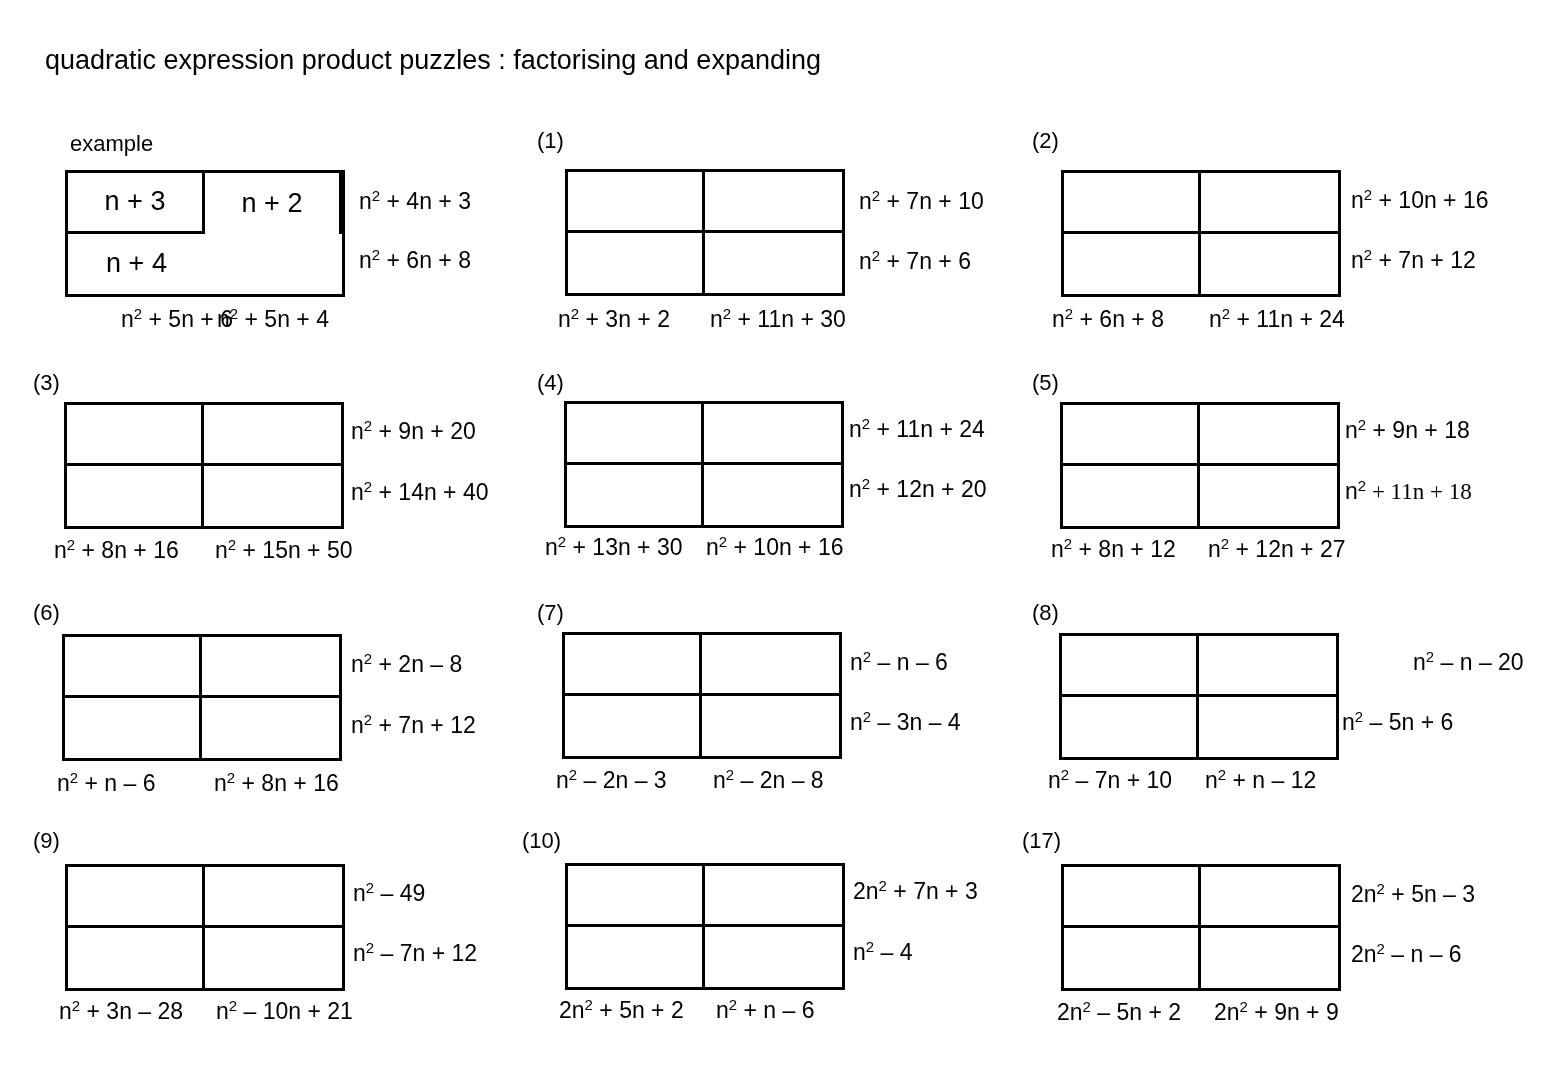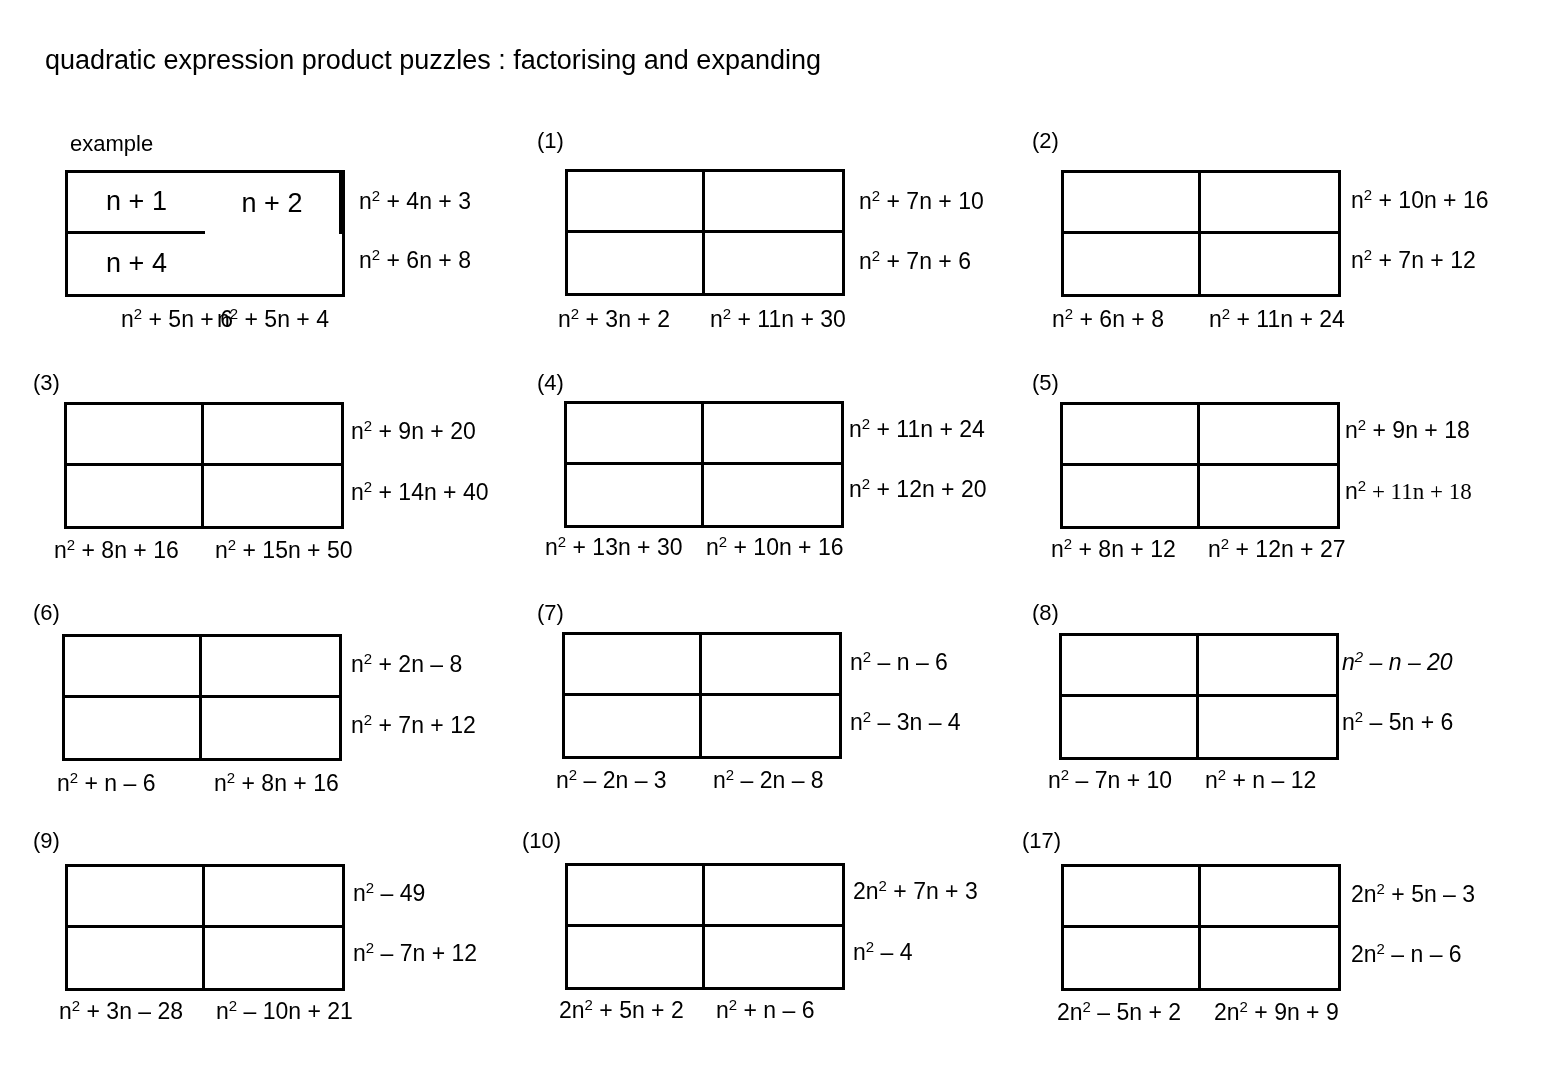--- a/index.html
+++ b/index.html
@@ -25,21 +25,21 @@
   .expr sup { font-size: 15px; vertical-align: 0.55em; line-height: 0; }
 </style>
 </head>
 <body>
 
 <div class="title">quadratic expression product puzzles : factorising and expanding</div>
 
 <div id="puzzles">
     <div class="plabel" style="left: 70px; top: 131px;">example</div>
     <div class="grid" style="left: 65px; top: 170px;">
-      <div class="cell c1">n + 1</div>
+      <div class="cell c0">n + 3</div>
       <div class="cell c2">n + 2</div>
       <div class="cell c3">n + 4</div>
     </div>
     <div class="expr" style="left: 359px; top: 188px;"><span></span><span>n</span><sup>2</sup><span style="white-space: pre;"> + 4n + 3</span></div>
     <div class="expr" style="left: 359px; top: 247px;"><span></span><span>n</span><sup>2</sup><span style="white-space: pre;"> + 6n + 8</span></div>
     <div class="expr" style="left: 73px; top: 306px; margin-left: 48px;"><span></span><span>n</span><sup>2</sup><span style="white-space: pre;"> + 5n + 6</span></div>
     <div class="expr" style="left: 217px; top: 306px;"><span></span><span>n</span><sup>2</sup><span style="white-space: pre;"> + 5n + 4</span></div>
     <div class="plabel" style="left: 537px; top: 128px;">(1)</div>
     <div class="grid" style="left: 565px; top: 169px;">
       <div class="cell c0"></div>
@@ -117,21 +117,21 @@
     <div class="expr" style="left: 850px; top: 709px;"><span></span><span>n</span><sup>2</sup><span style="white-space: pre;"> – 3n – 4</span></div>
     <div class="expr" style="left: 556px; top: 767px;"><span></span><span>n</span><sup>2</sup><span style="white-space: pre;"> – 2n – 3</span></div>
     <div class="expr" style="left: 713px; top: 767px;"><span></span><span>n</span><sup>2</sup><span style="white-space: pre;"> – 2n – 8</span></div>
     <div class="plabel" style="left: 1032px; top: 600px;">(8)</div>
     <div class="grid" style="left: 1059px; top: 633px;">
       <div class="cell c0"></div>
       <div class="cell c1"></div>
       <div class="cell c2"></div>
       <div class="cell c3"></div>
     </div>
-    <div class="expr" style="left: 1342px; top: 649px; font-style: italic;"><span></span><span>n</span><sup>2</sup><span style="white-space: pre;"> – n – 20</span></div>
+    <div class="expr" style="left: 1413px; top: 649px;"><span></span><span>n</span><sup>2</sup><span style="white-space: pre;"> – n – 20</span></div>
     <div class="expr" style="left: 1342px; top: 709px;"><span></span><span>n</span><sup>2</sup><span style="white-space: pre;"> – 5n + 6</span></div>
     <div class="expr" style="left: 1048px; top: 767px;"><span></span><span>n</span><sup>2</sup><span style="white-space: pre;"> – 7n + 10</span></div>
     <div class="expr" style="left: 1205px; top: 767px;"><span></span><span>n</span><sup>2</sup><span style="white-space: pre;"> + n – 12</span></div>
     <div class="plabel" style="left: 33px; top: 828px;">(9)</div>
     <div class="grid" style="left: 65px; top: 864px;">
       <div class="cell c0"></div>
       <div class="cell c1"></div>
       <div class="cell c2"></div>
       <div class="cell c3"></div>
     </div>

